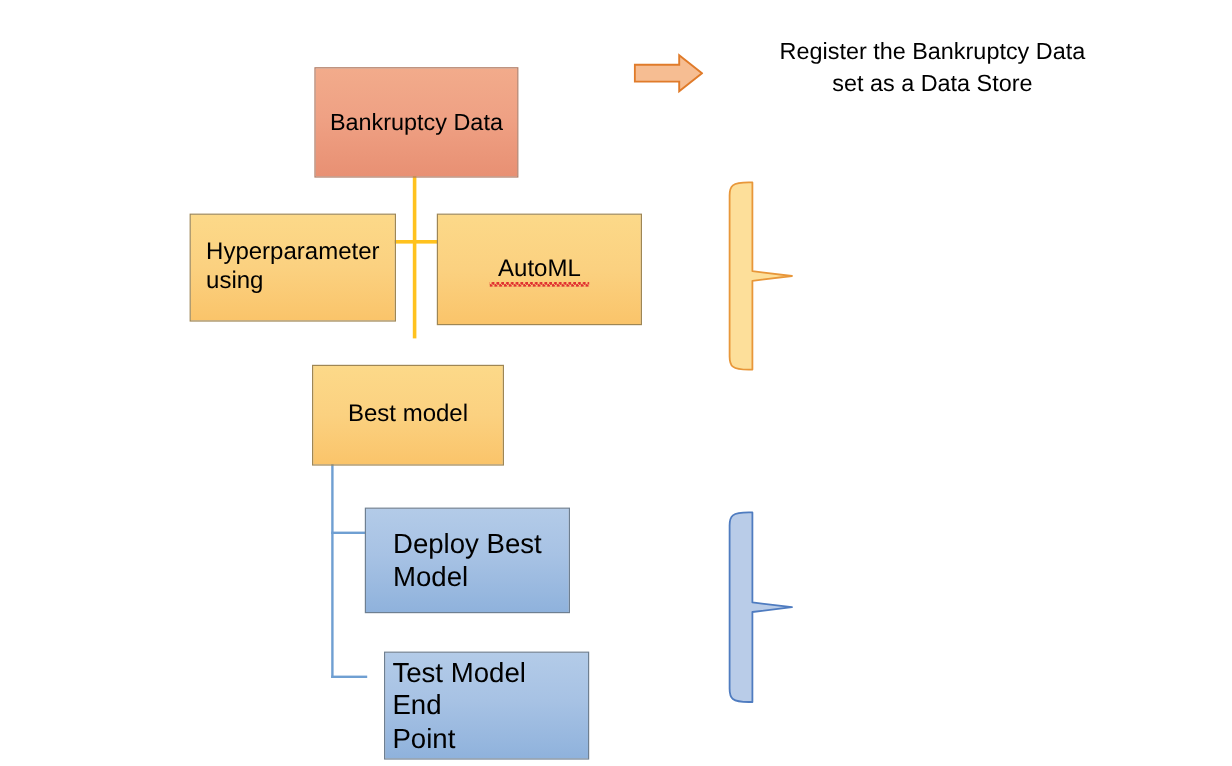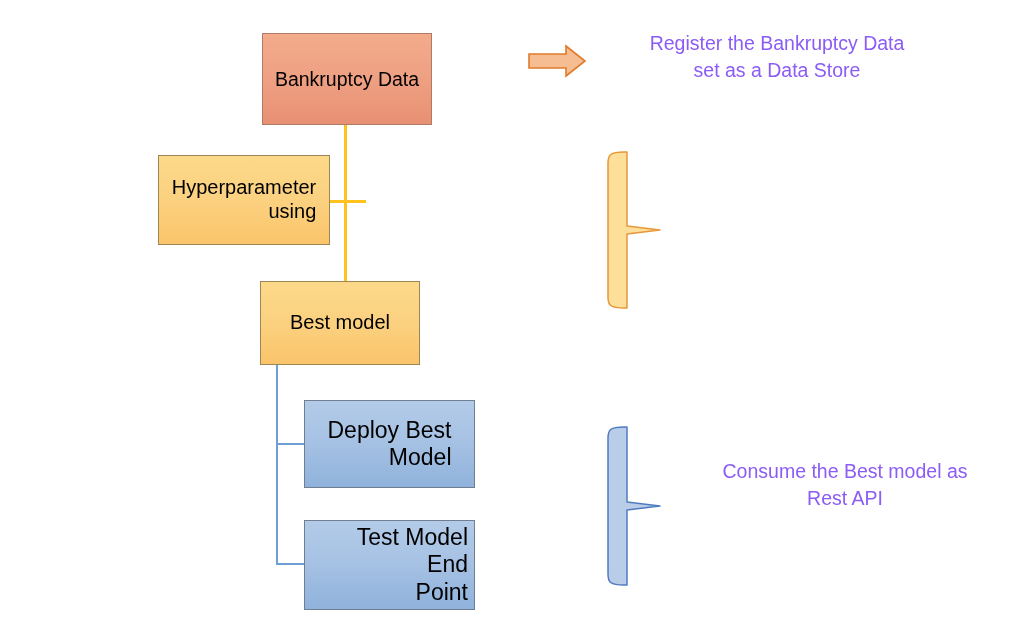--- a/index.html
+++ b/index.html
@@ -20,24 +20,25 @@
     overflow: hidden;
   }
 
   
   .node {
     position: absolute;
     box-sizing: border-box;
     display: flex;
     align-items: center;
     justify-content: center;
-    text-align: right;
+    text-align: left;
     color: #000000;
     line-height: 1.18;
     z-index: 5;
+    margin-top: 23px;
   }
   .node .node-label {
     display: block;
     padding: 0 6px;
     white-space: pre-line;
   }
 
   
   .node-salmon {
     background: linear-gradient(180deg, #f2ab8b 0%, #efa184 45%, #e89073 100%);
@@ -81,21 +82,21 @@
     position: absolute;
     z-index: 1;
   }
   .conn-y { background: #ffc21e; }
   .conn-b { background: #6f9fd2; }
 
   
   .caption {
     position: absolute;
     text-align: center;
-    color: #8b5cf6;
+    color: #000000;
     font-size: 19.5px;
     line-height: 1.36;
     white-space: pre-line;
     z-index: 4;
   }
 
   
   .shape {
     position: absolute;
     z-index: 3;
@@ -118,31 +119,34 @@
 
   <div class="node node-salmon" style="left:262px; top:33px; width:170px; height:92px;">
     <span class="node-label">Bankruptcy Data</span>
   </div>
 
   <div class="node node-yellow" style="left:158px; top:155px; width:172px; height:90px;">
     <span class="node-label">Hyperparameter
 using</span>
   </div>
 
+  <div class="node node-yellow" style="left:364px; top:155px; width:171px; height:93px;">
+    <span class="node-label spellcheck">AutoML</span>
+  </div>
 
   <div class="node node-yellow" style="left:260px; top:281px; width:160px; height:84px;">
     <span class="node-label">Best model</span>
   </div>
 
   <div class="node node-blue" style="left:304px; top:400px; width:171px; height:88px;">
     <span class="node-label">Deploy Best
 Model</span>
   </div>
 
-  <div class="node node-blue" style="left:304px; top:520px; width:171px; height:90px;">
+  <div class="node node-blue" style="left:320px; top:520px; width:171px; height:90px;">
     <span class="node-label">Test Model End
 Point</span>
   </div>
 
   <div class="shape" style="left:528px; top:44px; width:58px; height:34px;">
     <svg width="58" height="34" viewBox="0 0 58 34" xmlns="http://www.w3.org/2000/svg">
       <polygon points="1,10 38,10 38,2 57,17 38,32 38,24 1,24" fill="#f6bd92" stroke="#e07b2a" stroke-width="1.6" stroke-linejoin="miter"></polygon>
     </svg>
   </div>
   <div class="caption" style="left:612px; top:30px; width:330px;">Register the Bankruptcy Data
@@ -168,16 +172,14 @@
                C 8,2 6,5 6,13
                L 6,149
                C 6,157 8,160 22,160
                L 25,160
                L 25,85
                L 58,81
                L 25,77
                L 25,2 Z" fill="#b9cce8" stroke="#4f7cc0" stroke-width="1.5" stroke-linejoin="round" stroke-linecap="round"></path>
     </svg>
   </div>
-  <div class="caption" style="left:690px; top:458px; width:310px;">Consume the Best model as
-Rest API</div>
 
 </div>
 
 </body></html>

